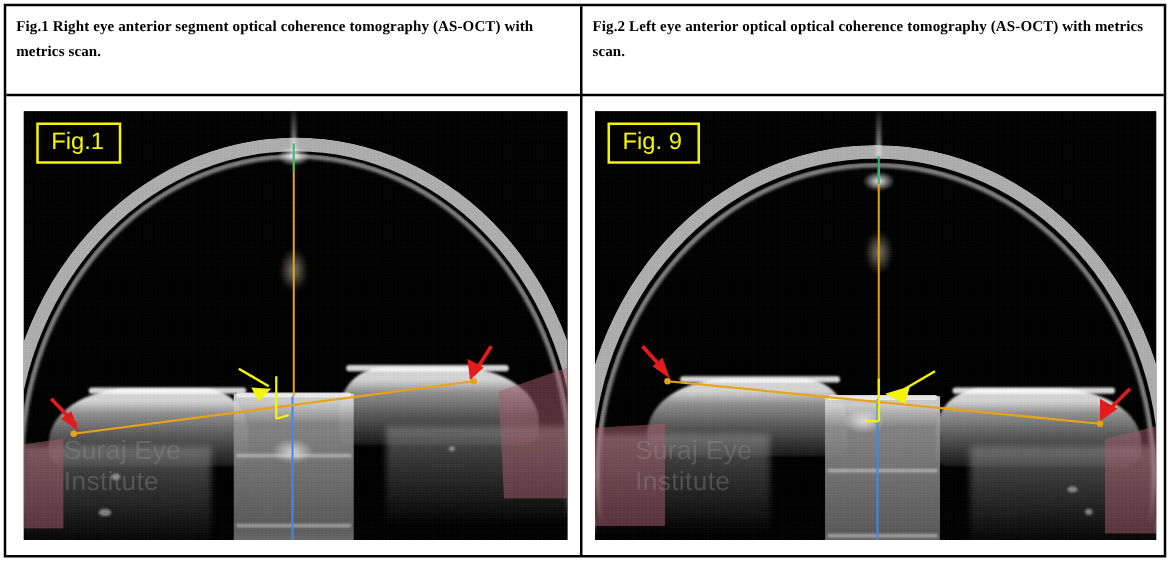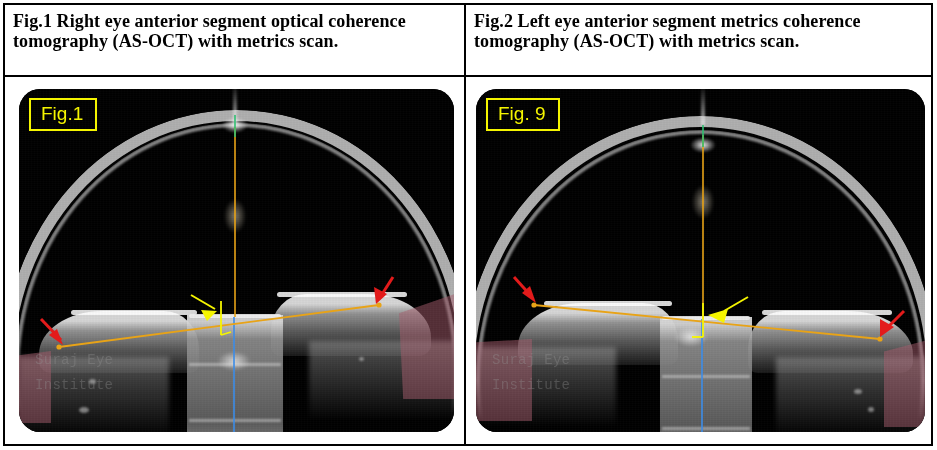--- a/index.html
+++ b/index.html
@@ -11,27 +11,27 @@
   .fig-table{position:absolute;left:3px;top:3px;width:930px;height:443px;
              border:2px solid #000;box-sizing:border-box;background:#fff;}
   .divider-v{position:absolute;left:459px;top:0;width:2px;height:100%;background:#000;}
   .divider-h{position:absolute;left:0;top:70px;width:100%;height:2px;background:#000;}
 
   .cap-cell{position:absolute;top:0;height:70px;box-sizing:border-box;
             padding:6px 8px 0 8px;}
   .cap-left{left:0;width:459px;}
   .cap-right{left:461px;width:469px;}
   .cap-text{font-family:"Liberation Serif",serif;font-weight:bold;
-            font-size:18px;line-height:20px;color:#000;letter-spacing:.1px;}
+            font-size:12px;line-height:20px;color:#000;letter-spacing:.1px;}
 
   .img-cell{position:absolute;top:72px;box-sizing:border-box;}
   .img-left{left:0;width:459px;height:371px;padding:12px 10px 16px 14px;}
   .img-right{left:461px;width:469px;height:371px;padding:12px 10px 16px 10px;}
 
-  .oct{position:relative;width:100%;height:100%;background:#000;overflow:hidden;border-radius:21px;}
+  .oct{position:relative;width:100%;height:100%;background:#000;overflow:hidden;}
 
   
   .scan{position:absolute;inset:0;overflow:hidden;background:#000;}
 
   .noise{position:absolute;inset:0;opacity:.30;
      background-image:
        repeating-linear-gradient(0deg,rgba(255,255,255,.05) 0 1px,rgba(0,0,0,.05) 1px 2px),
        repeating-linear-gradient(90deg,rgba(255,255,255,.04) 0 1px,rgba(0,0,0,.04) 1px 3px);}
 
   
@@ -96,38 +96,38 @@
   
   .vec{position:absolute;inset:0;width:100%;height:100%;overflow:visible;}
 
   
   .fig-badge{position:absolute;left:10px;top:9px;
      border:2px solid #f5f500;padding:3px 12px 5px 10px;
      color:#f5f500;font-family:"Liberation Sans",sans-serif;
      font-size:19px;line-height:21px;background:transparent;}
 
   
-  .watermark{position:absolute;left:16px;bottom:34px;
-     color:rgba(150,150,150,.34);font-family:Liberation Mono, monospace;
-     font-size:14px;line-height:25px;letter-spacing:.3px;}
+  .watermark{position:absolute;left:32px;bottom:34px;
+     color:rgba(150,150,150,.34);font-family:Liberation Sans, sans-serif;
+     font-size:21px;line-height:25px;letter-spacing:.3px;}
 </style>
 </head>
 <body>
 
 <div class="page">
   <div class="fig-table">
 
     <div class="divider-h"></div>
     <div class="divider-v"></div>
 
     <div class="cap-cell cap-left">
       <div class="cap-text">Fig.1  Right eye anterior segment optical coherence tomography (AS-OCT) with metrics scan.</div>
     </div>
     <div class="cap-cell cap-right">
-      <div class="cap-text">Fig.2  Left eye anterior segment metrics coherence tomography (AS-OCT) with metrics scan.</div>
+      <div class="cap-text">Fig.2  Left eye anterior optical optical coherence tomography (AS-OCT) with metrics scan.</div>
     </div>
 
     <div class="img-cell img-left">
       <div class="oct">
         <div class="scan">
 
           <div class="cornea" style="left:-4%;width:108%;top:6%;height:152%;"></div>
           <div class="cornea-in" style="left:-1%;width:102%;top:10%;height:146%;"></div>
 
           <div class="apex-spike" style="left:214px;top:-6px;"></div>

